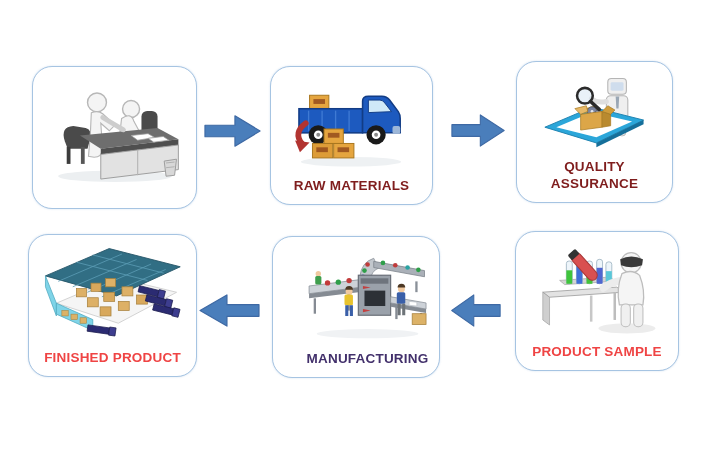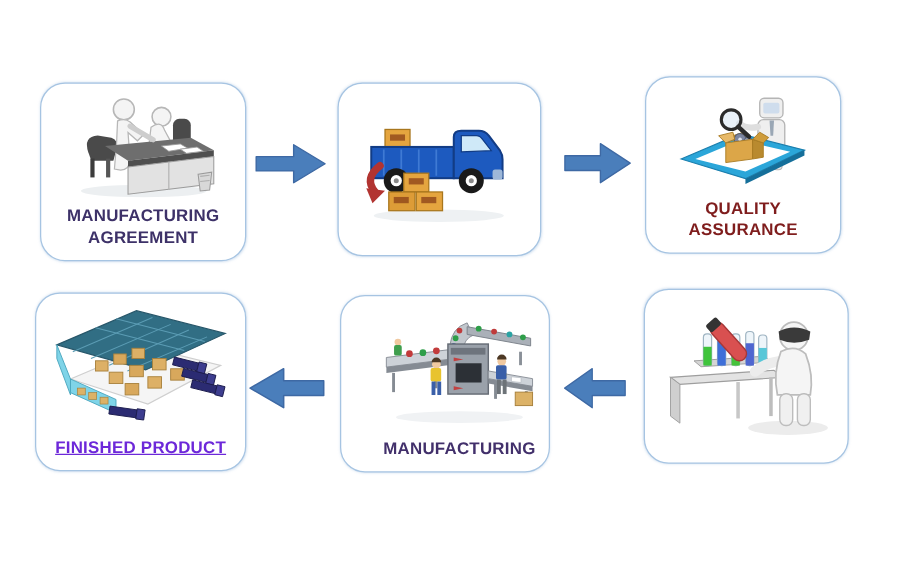--- a/index.html
+++ b/index.html
@@ -15,21 +15,21 @@
     padding:6px 6px 9px 6px;
   }
   .icon-box{flex:1 1 auto;width:100%;display:flex;align-items:center;justify-content:center;overflow:hidden;}
   .icon-box svg{width:94%;height:96%;}
   .step-label{
     font-weight:700;font-size:13.5px;line-height:1.3;text-align:center;
     letter-spacing:.2px;max-width:152px;margin-top:2px;
   }
   .lc-purple{color:#3d3168;}
   .lc-black{color:#7f1d1d;}
-  .lc-navy{color:#6d28d9;text-decoration:underline;}
+  .lc-navy{color:#ef4444;}
   .lc-manu{color:#42306b;}
   .arrow{position:absolute;}
 </style>
 </head>
 <body>
 
 <div class="canvas">
 
   <div class="card" style="left:32px;top:66px;width:165px;height:143px;">
     <div class="icon-box">
@@ -48,21 +48,20 @@
         <polygon points="60,70 142,60 142,86 60,96" fill="#e2e2e2" stroke="#9b9b9b" stroke-width="1"></polygon>
         <line x1="99" y1="65" x2="99" y2="92" stroke="#b5b5b5" stroke-width="1.2"></line>
         <path d="M62,31 l22,13" stroke="#cdcdcd" stroke-width="5" stroke-linecap="round"></path>
         <polygon points="92,50 110,48 117,52 99,55" fill="#ffffff" stroke="#9b9b9b" stroke-width="0.8"></polygon>
         <polygon points="110,53 126,51 132,55 116,57" fill="#ffffff" stroke="#9b9b9b" stroke-width="0.8"></polygon>
         <path d="M127,77 l13,-2 -2,17 -9,1 z" fill="#d8d8d8" stroke="#9b9b9b" stroke-width="1"></path>
         <line x1="129" y1="79" x2="138" y2="78" stroke="#adadad"></line>
         <line x1="129" y1="84" x2="138" y2="83" stroke="#adadad"></line>
       </svg>
     </div>
-    <div class="step-label lc-purple">MANUFACTURING AGREEMENT</div>
   </div>
 
   <div class="card" style="left:270px;top:66px;width:163px;height:139px;">
     <div class="icon-box">
       <svg viewBox="0 0 140 102">
         <ellipse cx="70" cy="90" rx="52" ry="5" fill="#eef1f3"></ellipse>
         <rect x="27" y="21" width="20" height="14" fill="#e5a53f" stroke="#a8761d" stroke-width="1"></rect>
         <rect x="31" y="25" width="12" height="5" fill="#8a4018" opacity="0.75"></rect>
         <rect x="16" y="35" width="66" height="25" fill="#1d5abf" stroke="#123c85" stroke-width="1.6"></rect>
         <line x1="26" y1="37" x2="26" y2="58" stroke="#3f7ad4" stroke-width="1.4"></line>
@@ -81,20 +80,21 @@
         <rect x="42" y="56" width="20" height="15" fill="#e5a53f" stroke="#a8761d" stroke-width="1"></rect>
         <rect x="46" y="60" width="12" height="5" fill="#8a4018" opacity="0.75"></rect>
         <rect x="30" y="71" width="21" height="15" fill="#dd9c37" stroke="#a8761d" stroke-width="1"></rect>
         <rect x="34" y="75" width="12" height="5" fill="#8a4018" opacity="0.75"></rect>
         <rect x="52" y="71" width="21" height="15" fill="#e5a53f" stroke="#a8761d" stroke-width="1"></rect>
         <rect x="56" y="75" width="12" height="5" fill="#8a4018" opacity="0.75"></rect>
         <path d="M23,50 q-13,10 -4,21" fill="none" stroke="#b23431" stroke-width="6" stroke-linecap="round"></path>
         <polygon points="12,68 27,70 17,80" fill="#b23431"></polygon>
       </svg>
     </div>
+    <div class="step-label lc-black">RAW MATERIALS</div>
   </div>
 
   <div class="card" style="left:516px;top:61px;width:157px;height:142px;">
     <div class="icon-box">
       <svg viewBox="0 0 150 118">
         <rect x="94" y="12" width="26" height="22" rx="5" fill="#efefef" stroke="#b5b5b5" stroke-width="1.5"></rect>
         <rect x="98" y="17" width="18" height="12" rx="2" fill="#cfdded"></rect>
         <rect x="92" y="36" width="30" height="34" rx="6" fill="#efefef" stroke="#b5b5b5" stroke-width="1.5"></rect>
         <polygon points="105,37 110,37 109,54 106,54" fill="#9aa7b5"></polygon>
         <rect x="95" y="68" width="10" height="24" rx="4" fill="#e7e7e7" stroke="#b5b5b5" stroke-width="1.2"></rect>
@@ -142,20 +142,21 @@
         <rect x="94" y="62" width="3" height="33" fill="#bdbdbd"></rect>
         <rect x="66" y="66" width="3" height="31" fill="#c7c7c7"></rect>
         <path d="M104,48 q-14,2 -22,9" stroke="#ececec" stroke-width="9" fill="none" stroke-linecap="round"></path>
         <circle cx="115" cy="27" r="12" fill="#f5f5f5" stroke="#bdbdbd" stroke-width="1.5"></circle>
         <path d="M102,23 q13,-7 27,0 l-1,7 q-13,5 -25,0 z" fill="#3a3a3a"></path>
         <path d="M104,40 q12,-6 21,2 q7,18 4,35 l-28,0 q-4,-19 3,-37 z" fill="#f5f5f5" stroke="#bdbdbd" stroke-width="1.5"></path>
         <rect x="103" y="76" width="11" height="27" rx="5" fill="#f0f0f0" stroke="#bdbdbd" stroke-width="1.2"></rect>
         <rect x="118" y="76" width="11" height="27" rx="5" fill="#f0f0f0" stroke="#bdbdbd" stroke-width="1.2"></rect>
       </svg>
     </div>
+    <div class="step-label lc-navy">PRODUCT SAMPLE</div>
   </div>
 
   <div class="card" style="left:272px;top:236px;width:168px;height:142px;padding-left:29px;">
     <div class="icon-box">
       <svg viewBox="0 0 160 125">
         <ellipse cx="80" cy="112" rx="66" ry="6" fill="#f0f2f4"></ellipse>
         <path d="M88,14 q-16,5 -18,24 l13,6 q2,-14 11,-17 z" fill="#c2c7cd" stroke="#8a9098" stroke-width="1"></path>
         <circle cx="80" cy="22" r="3" fill="#bf3b3b"></circle>
           <circle cx="76" cy="30" r="3" fill="#2e9e49"></circle>
           <circle cx="74" cy="38" r="3" fill="#3a5fa8"></circle>

